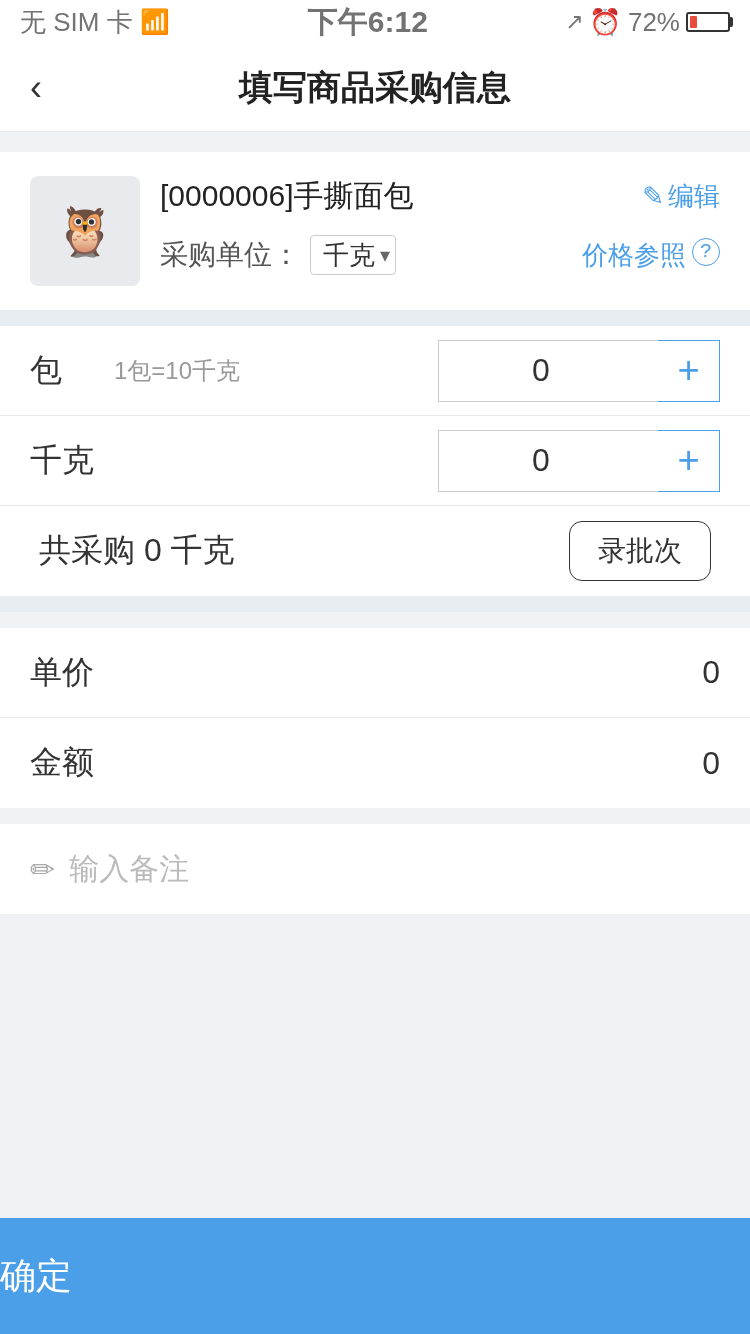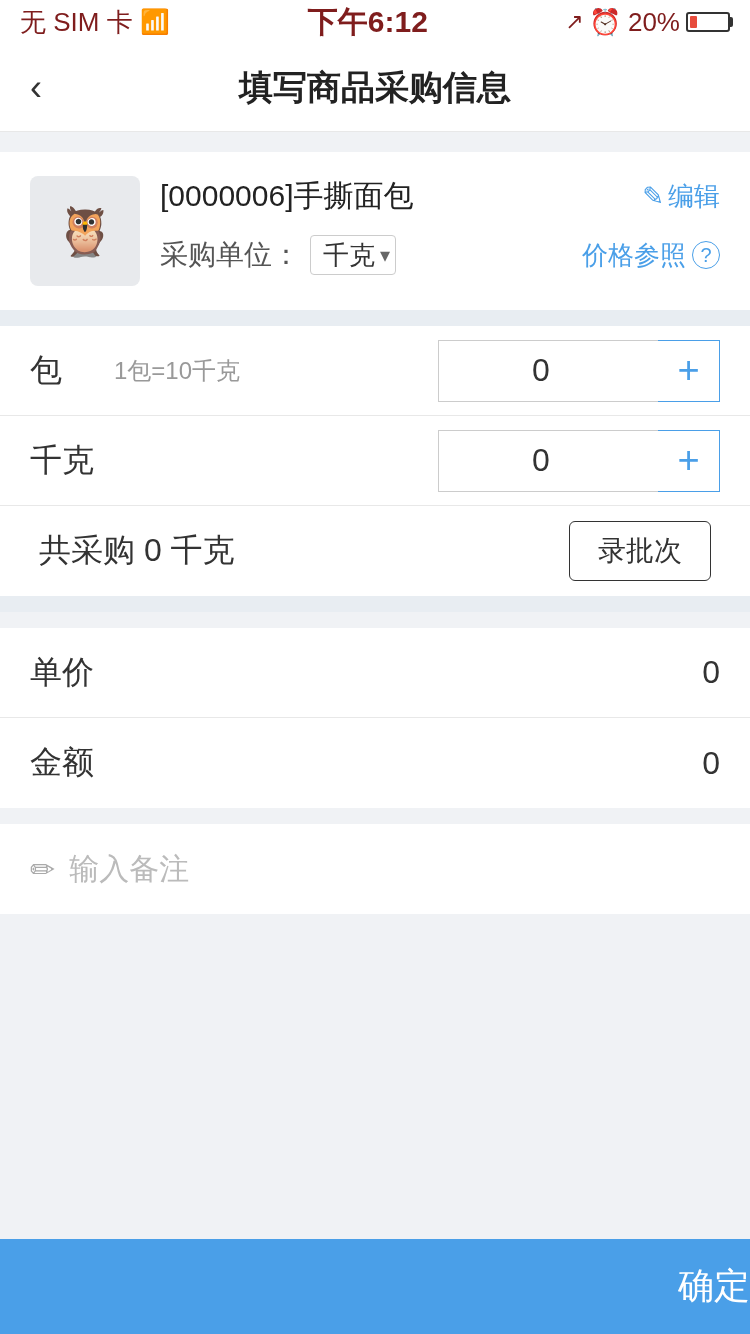--- a/index.html
+++ b/index.html
@@ -16,21 +16,21 @@
     
     .status-bar {
       width: 100%;
       height: 44px;
       background: #fff;
       display: flex;
       align-items: center;
       justify-content: space-between;
       padding: 0 20px;
       font-size: 26px;
-      color: #7f1d1d;
+      color: #737373;
     }
     .status-left { display: flex; align-items: center; gap: 8px; }
     .status-center { font-size: 30px; font-weight: 700; }
     .status-right { display: flex; align-items: center; gap: 6px; font-size: 26px; }
     .battery-icon {
       width: 44px; height: 20px; border: 2px solid #333; border-radius: 3px; position: relative; display: inline-flex; align-items: center; padding: 2px;
     }
     .battery-icon::after {
       content: ''; width: 3px; height: 10px; background: #333; position: absolute; right: -5px; top: 50%; transform: translateY(-50%); border-radius: 0 2px 2px 0;
     }
@@ -141,23 +141,24 @@
       position: absolute;
       right: 6px;
       font-size: 20px;
       color: #666;
       pointer-events: none;
     }
     .price-ref-btn {
       font-size: 26px;
       color: #4a9fe8;
       display: flex;
-      align-items: center;
+      align-items: flex-start;
       gap: 6px;
       cursor: pointer;
+      font-family: Liberation Mono, monospace;
     }
 
     
     .section-sep {
       width: 100%;
       height: 16px;
       background: #e8edf2;
     }
 
     
@@ -223,21 +224,21 @@
       padding: 0 39px;
       height: 90px;
       border-bottom: none;
     }
     .total-text {
       font-size: 32px;
       color: #333;
     }
     .record-btn {
       border: 1.5px solid #333;
-      border-radius: 6px;
+      border-radius: 13px;
       padding: 10px 28px;
       font-size: 28px;
       color: #333;
       background: #fff;
       cursor: pointer;
     }
 
     
     .detail-section {
       background: #fff;
@@ -289,25 +290,25 @@
       background: #f0f2f5;
       min-height: 300px;
     }
 
     
     .confirm-bar {
       position: fixed;
       bottom: 0;
       left: 0;
       width: 750px;
-      height: 95px;
+      height: 116px;
       background: #4a9fe8;
       display: flex;
       align-items: center;
-      justify-content: flex-end;
+      justify-content: flex-start;
       cursor: pointer;
     }
     .confirm-label {
       font-size: 36px;
       color: #fff;
       font-weight: 500;
     }
 
     
     .wifi-symbol {
@@ -323,21 +324,21 @@
 
 <div class="status-bar">
   <div class="status-left">
     <span>无 SIM 卡</span>
     <span class="wifi-symbol">📶</span>
   </div>
   <div class="status-center">下午6:12</div>
   <div class="status-right">
     <span class="signal-arrow">↗</span>
     <span>⏰</span>
-    <span>20%</span>
+    <span>72%</span>
     <div class="battery-icon">
       <div class="battery-fill"></div>
     </div>
   </div>
 </div>
 
 <div class="header">
   <span class="back-btn">‹</span>
   <span class="header-title">填写商品采购信息</span>
 </div>

